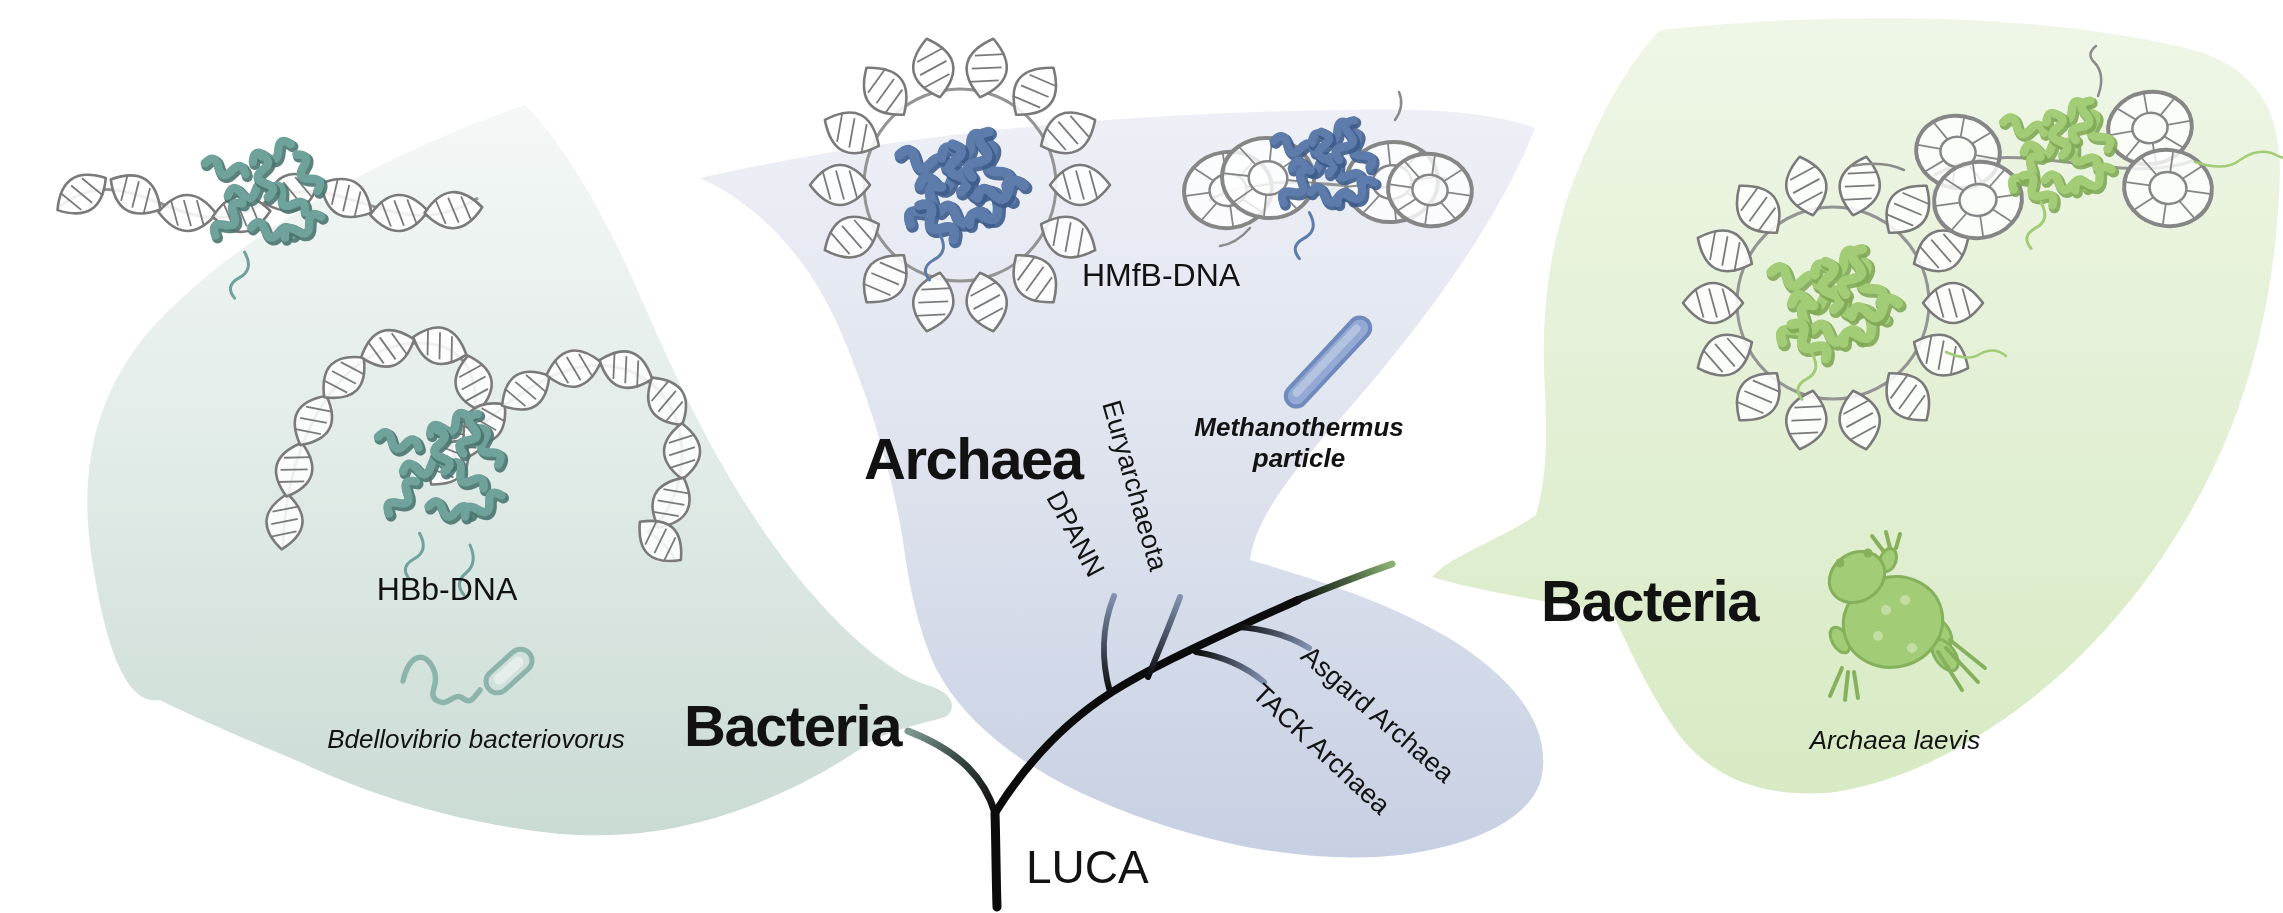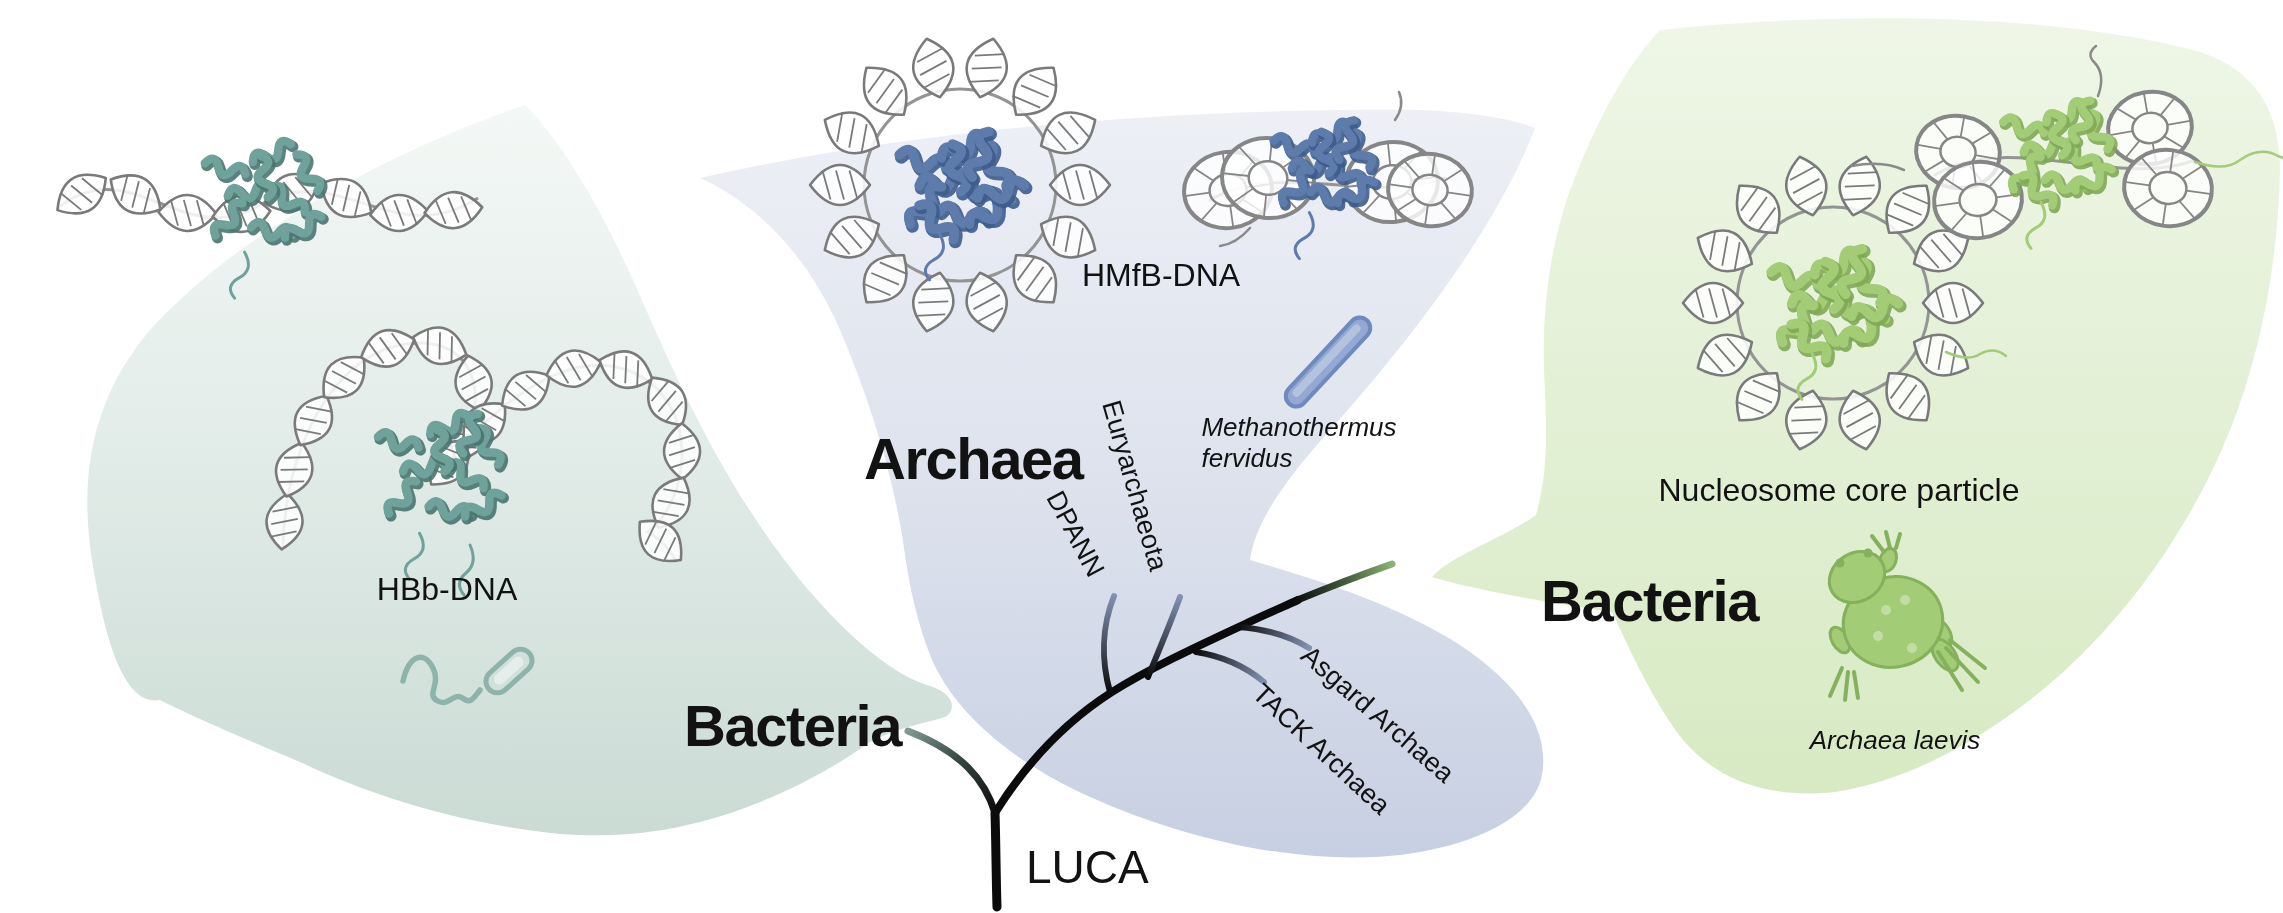--- a/index.html
+++ b/index.html
@@ -5,21 +5,21 @@
   html,body{margin:0;padding:0;background:#ffffff;}
   #stage{position:relative;width:2283px;height:913px;overflow:hidden;
          font-family:"Liberation Sans",sans-serif;background:#ffffff;}
   #figsvg{position:absolute;left:0;top:0;}
   .lbl{position:absolute;color:#121212;white-space:nowrap;}
   .domain{font-weight:bold;font-size:58px;letter-spacing:-1.5px;}
   .structure{font-size:32px;}
   .species{font-size:26px;font-style:italic;}
   .clade{font-size:27px;transform-origin:0 0;}
   .center{transform:translateX(-50%);margin-top:10px;}
-  .species-block{text-align:left;line-height:31px;}
+  .species-block{text-align:center;line-height:31px;font-weight:bold;}
   .luca{font-size:46px;}
 </style>
 </head>
 <body>
 
 <div id="stage">
 
   <svg id="figsvg" width="2283" height="913" viewBox="0 0 2283 913">
     <defs id="defs">
         <linearGradient id="gB0" gradientUnits="userSpaceOnUse" x1="0" y1="100" x2="0" y2="860">
@@ -746,40 +746,40 @@
           <circle cx="1905" cy="600" r="5" fill="rgba(255,255,255,0.35)" stroke="none"></circle>
           <circle cx="1878" cy="636" r="5" fill="rgba(255,255,255,0.35)" stroke="none"></circle>
           <circle cx="1912" cy="648" r="5" fill="rgba(255,255,255,0.35)" stroke="none"></circle>
           <circle cx="1886" cy="610" r="5" fill="rgba(255,255,255,0.35)" stroke="none"></circle>
         </g>
       </g>
   </svg>
 
   <div class="lbl structure center" style="left:447px;top:561px">HBb-DNA</div>
 
+  <div class="lbl species center" style="left:476px;top:714px">Bdellovibrio bacteriovorus</div>
 
   <div class="lbl domain" style="left:684px;top:692px">Bacteria</div>
 
   <div class="lbl domain" style="left:864px;top:425px">Archaea</div>
 
   <div class="lbl structure center" style="left:1161px;top:247px">HMfB-DNA</div>
 
   <div class="lbl species center species-block" style="left:1299px;top:402px">
     <div>Methanothermus</div>
-    <div>fervidus</div>
+    <div>particle</div>
   </div>
 
   <div class="lbl clade" style="left:1067px;top:486px;transform:rotate(62deg)">DPANN</div>
 
   <div class="lbl clade" style="left:1125px;top:397px;transform:rotate(74deg)">Euryarchaeota</div>
 
   <div class="lbl clade" style="left:1267px;top:678px;transform:rotate(43deg)">TACK Archaea</div>
 
   <div class="lbl clade" style="left:1315px;top:640px;transform:rotate(41deg)">Asgard Archaea</div>
 
   <div class="lbl luca" style="left:1026px;top:840px">LUCA</div>
 
   <div class="lbl domain" style="left:1541px;top:567px">Bacteria</div>
 
-  <div class="lbl structure center" style="left:1839px;top:462px">Nucleosome core particle</div>
 
   <div class="lbl species center" style="left:1895px;top:715px">Archaea laevis</div>
 </div>
 
 </body></html>

